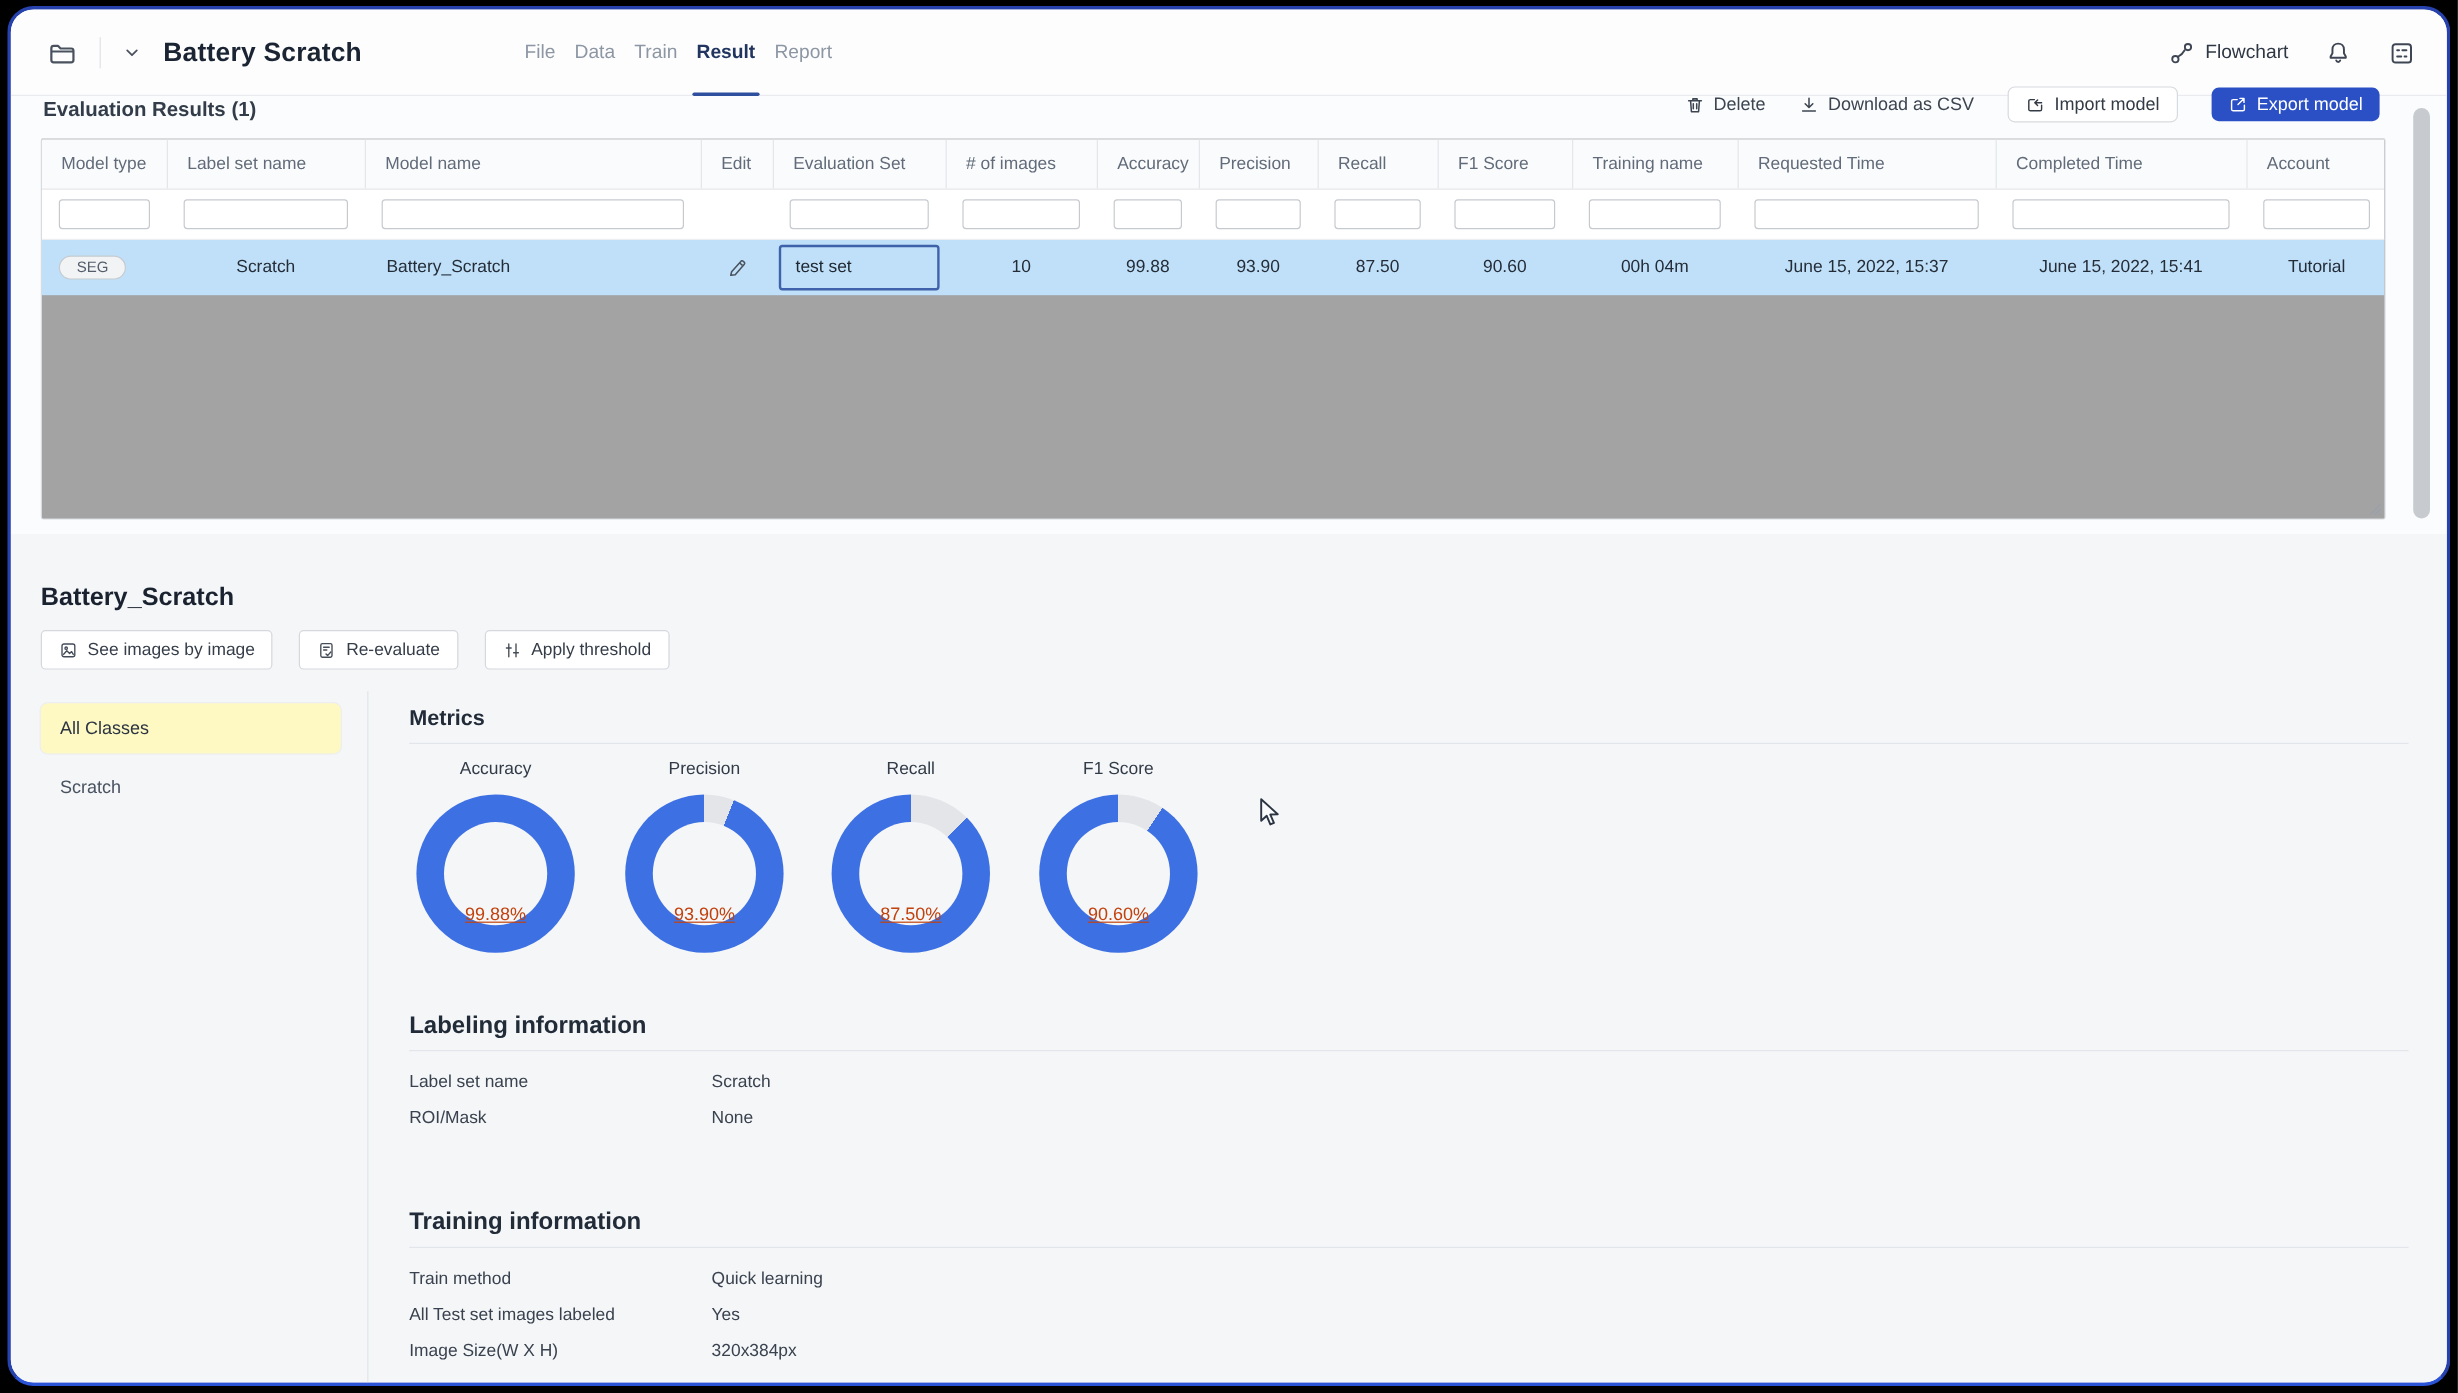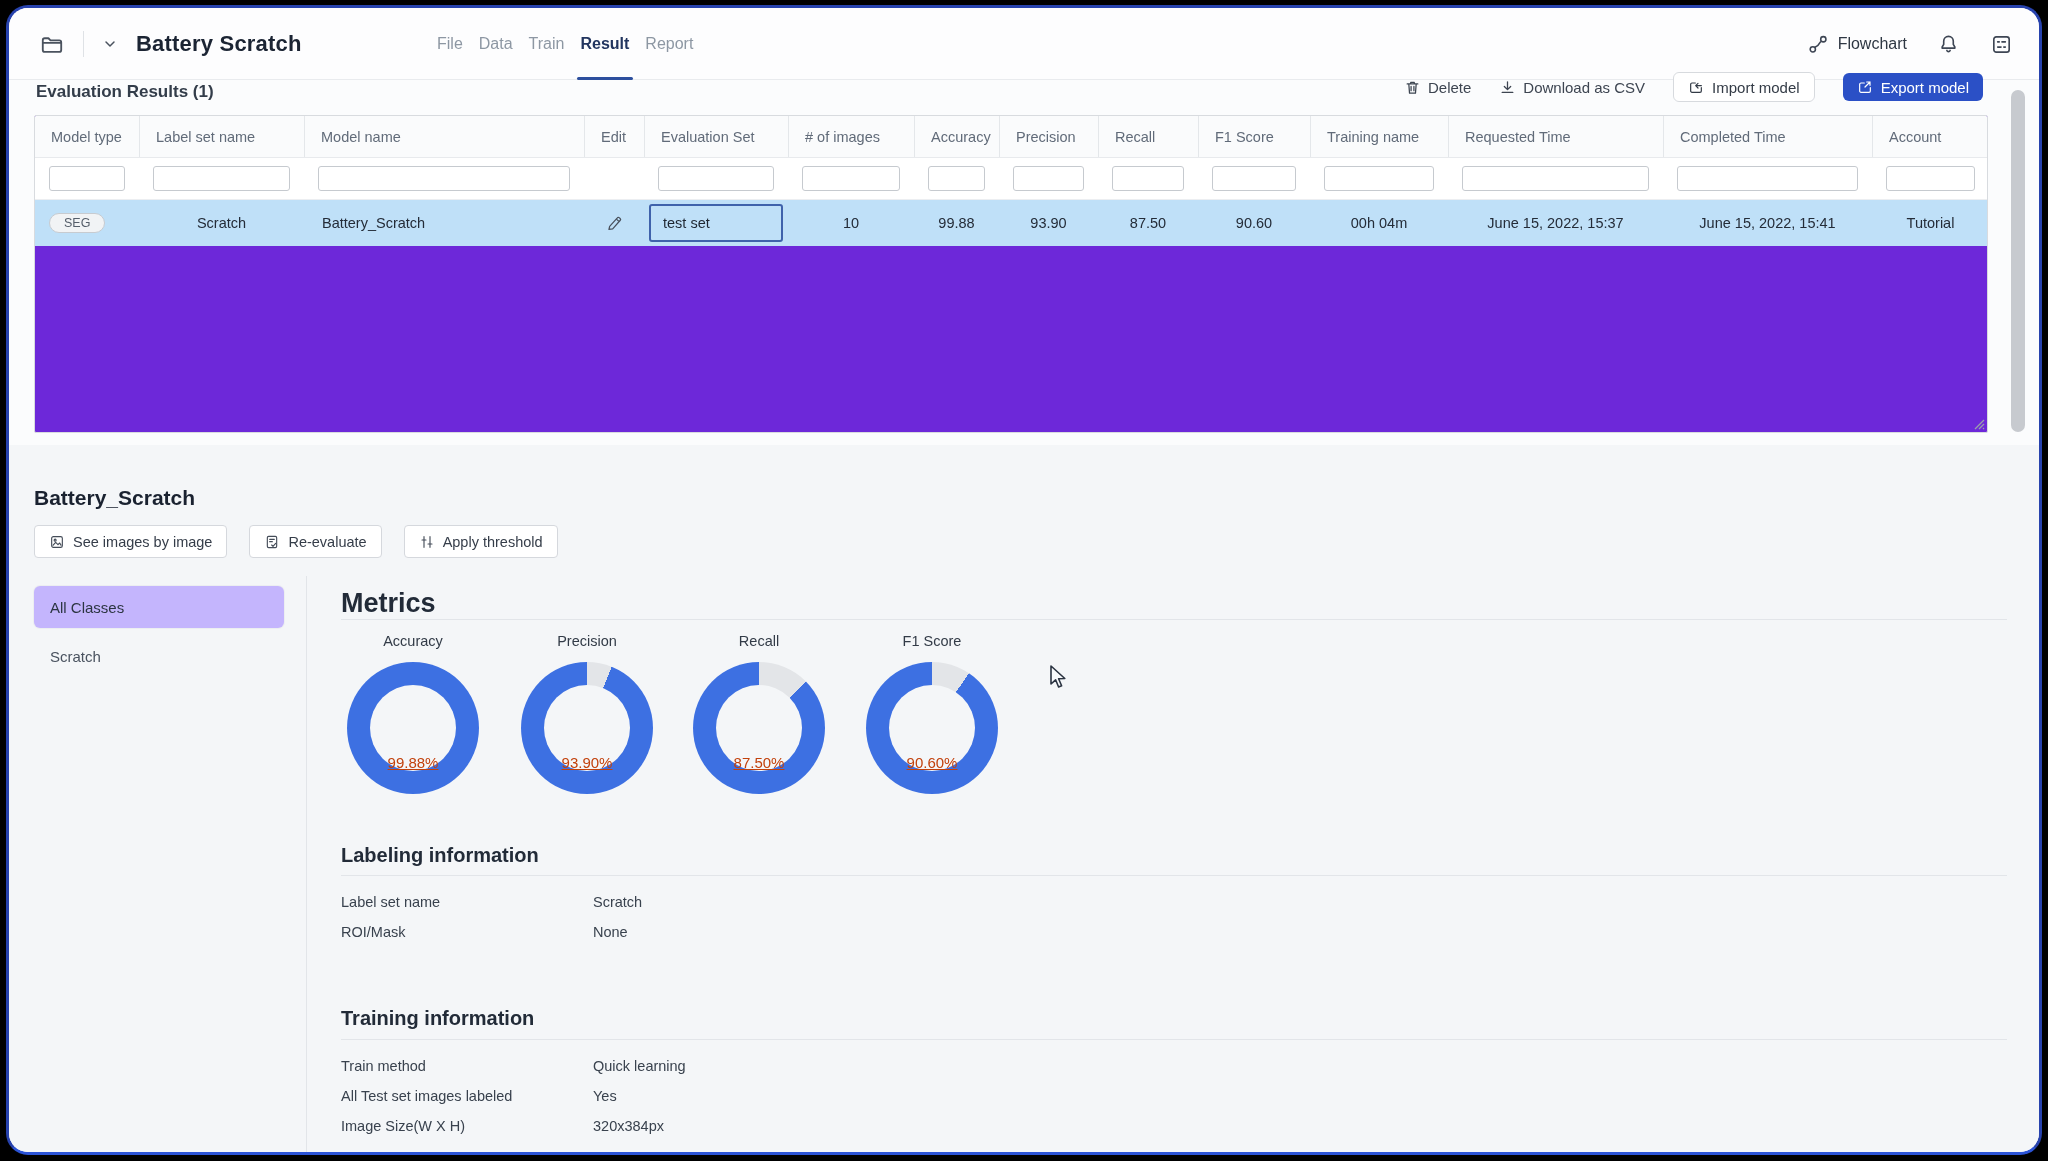--- a/index.html
+++ b/index.html
@@ -22,21 +22,21 @@
   .tb-right { position:absolute; right:26px; top:0; height:72px; display:flex; align-items:center; gap:30px; }
   .flowchart-btn { display:flex; align-items:center; gap:9px; font-size:16px; color:#2e3743; cursor:pointer; }
   
   .results { position:absolute; left:0; top:72px; right:0; height:365px; background:#fbfcfd; }
   .results-heading { position:absolute; left:27px; top:74px; font-size:17px; font-weight:700; color:#333d4a; z-index:2; }
   .actions { position:absolute; right:56px; top:64px; height:30px; display:flex; align-items:center; gap:28px; z-index:6; }
   .text-btn { display:flex; align-items:center; gap:7px; font-size:15px; color:#3d4551; background:none; border:none; cursor:pointer; }
   .import-btn { display:flex; align-items:center; gap:8px; height:30px; padding:0 14px; font-size:15px; color:#333b46; background:#fff; border:1px solid #d7dade; border-radius:6px; cursor:pointer; }
   .export-btn { display:flex; align-items:center; gap:8px; height:28px; padding:0 14px; font-size:15px; color:#fff; background:#2b50c6; border:none; border-radius:6px; cursor:pointer; }
   
-  .table { position:absolute; left:25px; top:107px; width:1954px; height:318px; background:#6d28d9; border:1px solid #d8dbdf; border-radius:2px; overflow:hidden; }
+  .table { position:absolute; left:25px; top:107px; width:1954px; height:318px; background:#a3a3a3; border:1px solid #d8dbdf; border-radius:2px; overflow:hidden; }
   .trow { display:flex; width:100%; }
   .thead { height:42px; background:#fafbfc; border-bottom:1px solid #e8eaed; }
   .thead .cell { display:flex; align-items:center; padding-left:16px; font-size:14.5px; color:#616b79; }
   .thead .cell + .cell { border-left:1px solid #e4e7ea; }
   .tfilter { height:42px; background:#fff; border-bottom:1px solid #eceef1; }
   .tfilter .cell { display:flex; align-items:center; justify-content:center; padding:0 14px; }
   .tfilter input { width:100%; height:25px; border:1px solid #c6cacf; border-radius:3px; background:#fff; outline:none; font-size:13px; padding:0 6px; color:#2b333f; }
   .tdata { height:46px; background:#bfe0f8; font-size:14.5px; color:#242c38; cursor:pointer; }
   .tdata .cell { display:flex; align-items:center; justify-content:center; }
   .cell { flex:none; overflow:hidden; white-space:nowrap; }
@@ -46,24 +46,24 @@
   .tdata .c0 { justify-content:flex-start; padding-left:14px; }
   .tdata .c2 { justify-content:flex-start; padding-left:18px; }
   .seg-pill { background:#f1f3f5; border:1px solid #c7cbd0; border-radius:10px; padding:2px 14px; font-size:12.5px; color:#555e6a; }
   .select-box { width:calc(100% - 10px); height:38px; border:2px solid #3f62ab; border-radius:3px; display:flex; align-items:center; padding-left:12px; color:#1e2631; }
   .grip { position:absolute; right:2px; bottom:2px; color:#9aa1a9; }
   
   .lower { position:absolute; left:0; top:437px; right:0; bottom:0; background:#f4f6f8; }
   .model-heading { position:absolute; left:25px; top:41px; font-size:21px; font-weight:700; color:#1a2230; }
   .detail-actions { position:absolute; left:25px; top:80px; display:flex; gap:22px; }
   .detail-btn { display:flex; align-items:center; gap:8px; height:33px; padding:0 14px; background:#fff; border:1px solid #d5d8dd; border-radius:4px; font-size:14.5px; color:#353d49; cursor:pointer; }
-  .class-card { position:absolute; left:25px; top:141px; width:250px; height:42px; background:#c4b5fd; border-radius:6px; display:flex; align-items:center; padding-left:16px; font-size:15px; color:#2c3542; box-shadow:0 0 0 1px #eceef1; cursor:pointer; }
+  .class-card { position:absolute; left:25px; top:141px; width:250px; height:42px; background:#fef9c3; border-radius:6px; display:flex; align-items:center; padding-left:16px; font-size:15px; color:#2c3542; box-shadow:0 0 0 1px #eceef1; cursor:pointer; }
   .class-item { position:absolute; left:41px; top:203px; font-size:15px; color:#49525f; cursor:pointer; }
   .vdivider { position:absolute; left:297px; top:131px; bottom:0; width:1px; background:#e2e5e9; }
-  .section-title { position:absolute; left:332px; font-size:27px; font-weight:700; color:#222b38; }
+  .section-title { position:absolute; left:332px; font-size:18px; font-weight:700; color:#222b38; }
   .hdivider { position:absolute; left:332px; right:32px; height:1px; background:#e2e5e9; }
   .metric { position:absolute; width:132px; text-align:center; }
   .metric-label { font-size:14.5px; color:#323b47; }
   .donut { width:132px; height:132px; border-radius:50%; margin-top:13px; display:flex; align-items:center; justify-content:center; }
   .donut-hole { width:86px; height:86px; border-radius:50%; background:#f4f6f8; display:flex; align-items:flex-end; justify-content:center; font-size:15px; color:#c2410c;text-decoration:underline; }
   .info-rows { position:absolute; left:332px; right:120px; }
   .info-row { height:30px; display:flex; align-items:center; font-size:14.5px; color:#39424e; }
   .info-label { width:252px; flex:none; }
   
   .scroll-thumb { position:absolute; right:14px; top:82px; width:14px; height:342px; background:#c7cacf; border-radius:7px; cursor:pointer; }

